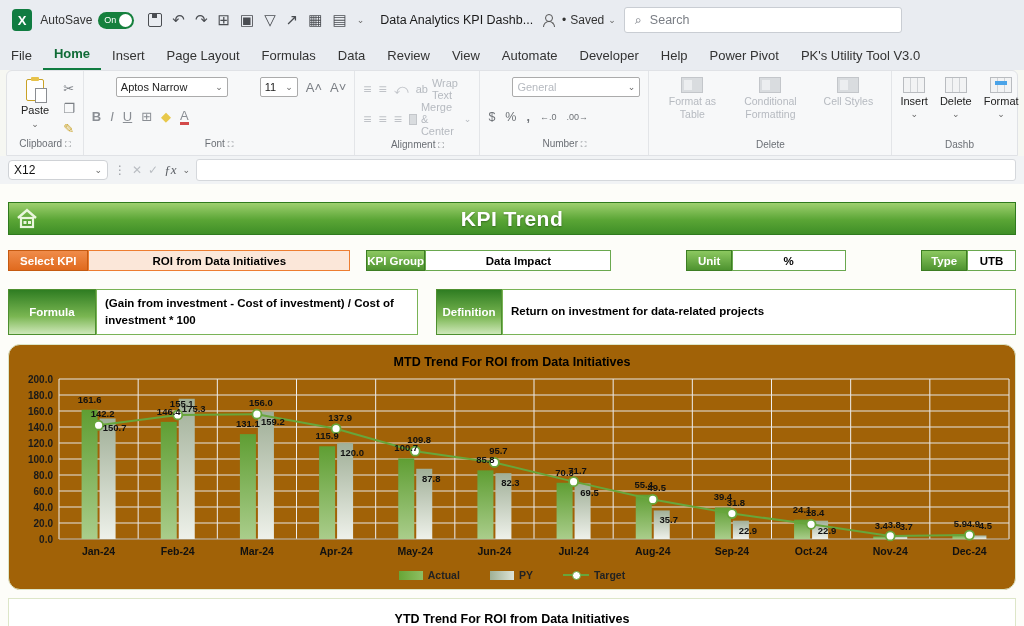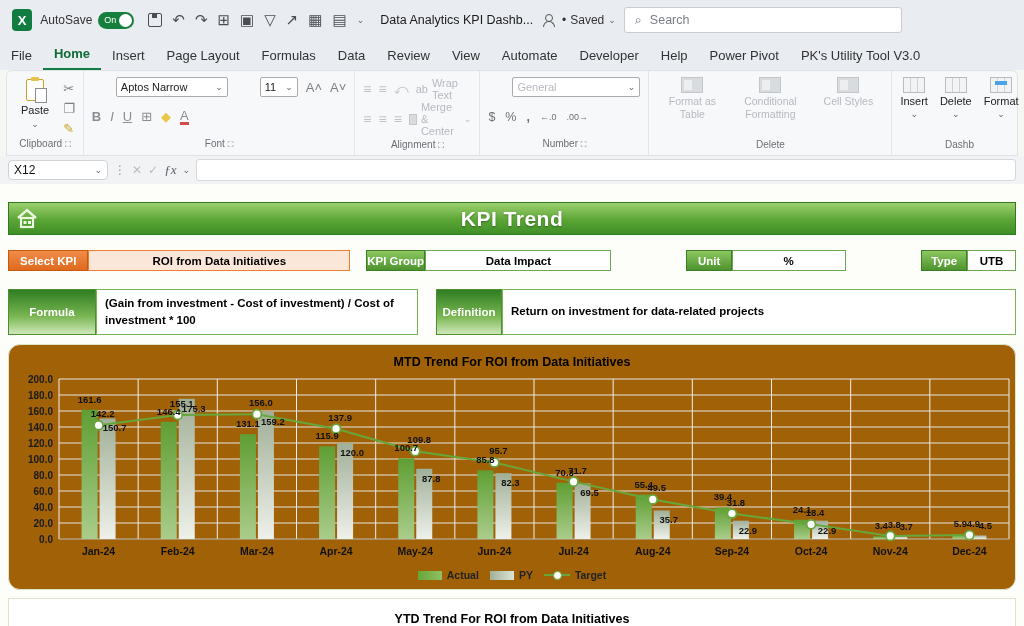--- a/index.html
+++ b/index.html
@@ -94,21 +94,21 @@
 
   .defrow { display:flex; margin-top:18px; gap:0; align-items:stretch; }
   .biglab { width:88px; min-height:46px; color:#fff; font-weight:bold; font-size:11.5px;
      background:linear-gradient(#2f7d22,#7ab652 60%,#cfe8ba); border:1px solid #4e8f2f;
      display:flex; align-items:center; justify-content:center; }
   .bigval { background:#fff; border:1.5px solid #79b356; font-weight:bold; font-size:11.5px; color:#000;
      display:flex; align-items:center; padding:4px 8px; line-height:1.5; }
 
   .chartbox { margin-top:9px; background:#a16207; border:1.5px solid #dde6c8; border-radius:12px; padding:6px 4px 2px; }
   .ctitle { text-align:center; font-weight:bold; font-size:12.5px; color:#000; margin:4px 0 2px; }
-  .legend { display:flex; justify-content:center; gap:11px; align-items:center; padding:3px 0 6px; }
+  .legend { display:flex; justify-content:center; gap:30px; align-items:center; padding:3px 0 6px; }
   .litem { display:flex; align-items:center; gap:5px; font-size:10.5px; font-weight:bold; color:#222; }
   .sw { width:24px; height:9px; }
   .sw.actual { background:linear-gradient(90deg,#67a637,#8fbf63); }
   .sw.py { background:linear-gradient(90deg,#9fb096,#dde4d7); }
   .lline { width:26px; height:2px; background:#67a63b; position:relative; }
   .lline:after { content:""; position:absolute; left:9px; top:-3.5px; width:7px; height:7px; border:1.6px solid #67a63b;
      border-radius:50%; background:#fff; }
 
   .ytdbox { margin-top:8px; background:#fff; border:1.5px solid #dde6c8; padding-top:9px; height:60px; }
 

